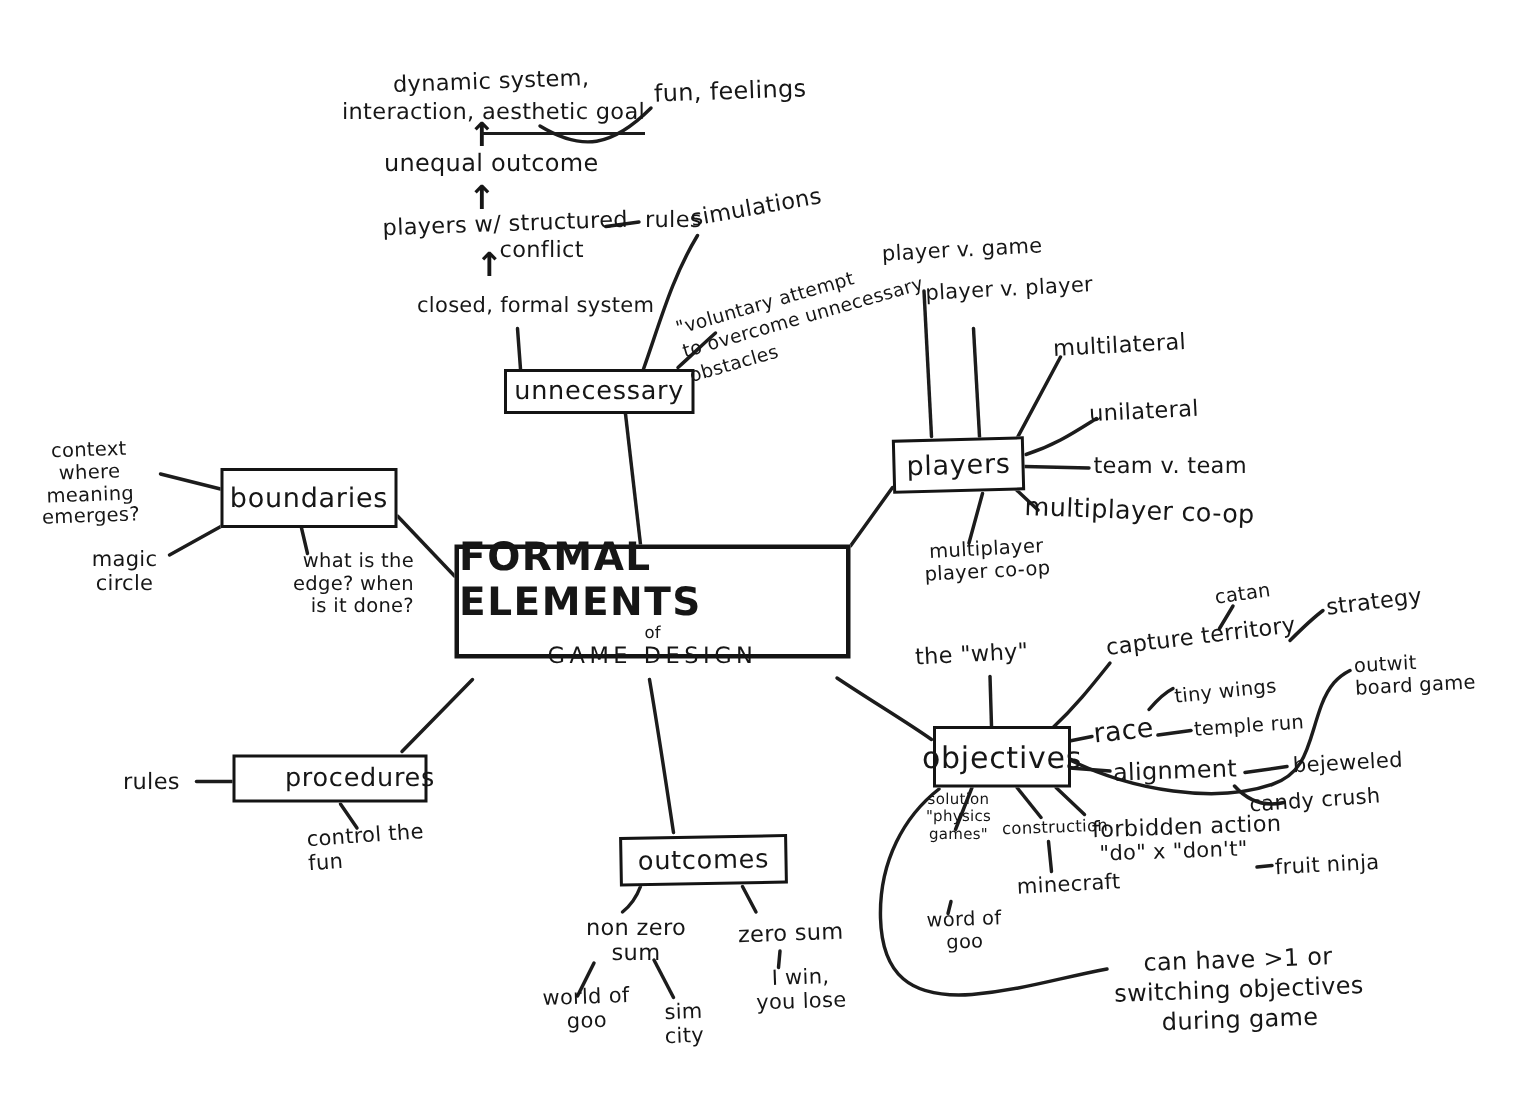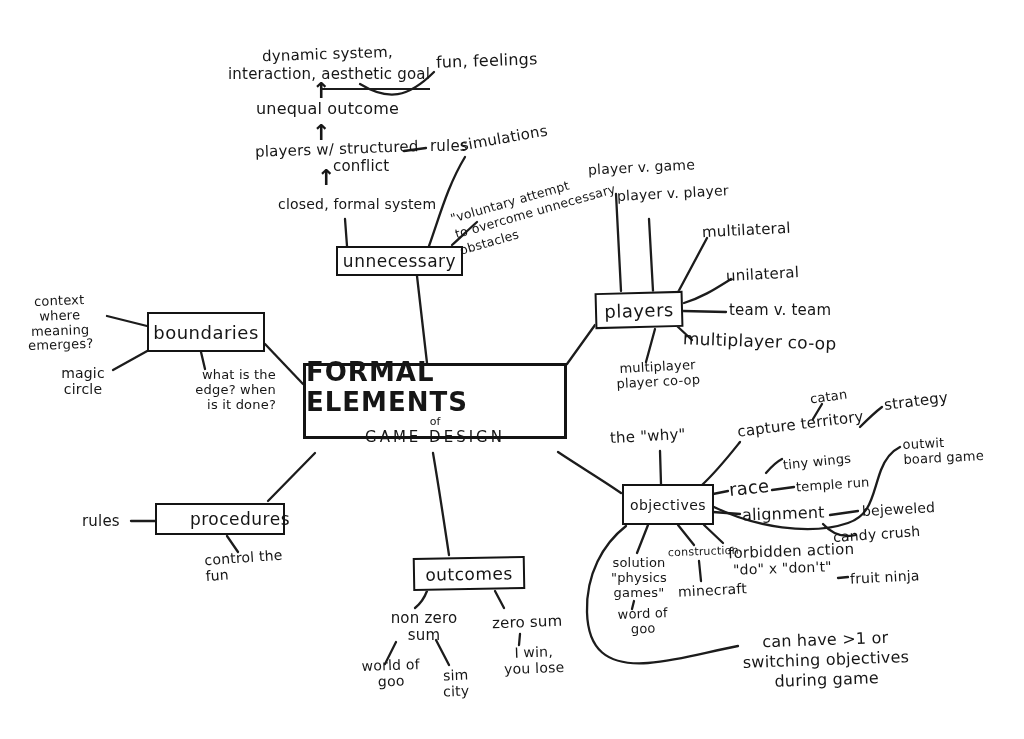--- a/index.html
+++ b/index.html
@@ -132,40 +132,40 @@
   <div class="t" style="left:588px; top:160px; font-size:14px; transform:rotate(-3deg);">player v. game</div>
   <div class="t" style="left:617px; top:186px; font-size:14px; transform:rotate(-3deg);">player v. player</div>
   <div class="t" style="left:702px; top:222px; font-size:15px; transform:rotate(-3deg);">multilateral</div>
   <div class="t" style="left:726px; top:266px; font-size:15px; transform:rotate(-3deg);">unilateral</div>
   <div class="t" style="left:729px; top:302px; font-size:15px;">team v. team</div>
   <div class="t" style="left:683px; top:332px; font-size:17px; transform:rotate(2deg);">multiplayer co-op</div>
   <div class="t c" style="left:612px; top:360px; width:92px; font-size:13px; transform:rotate(-3deg);">multiplayer
 player co-op</div>
 
   <div class="node" style="left:622px; top:484px; width:92px; height:41px;">
-    <span class="node-label" style="font-size:14px;">objectives</span>
+    <span class="node-label" style="font-size:20px;">objectives</span>
   </div>
   <div class="t" style="left:610px; top:428px; font-size:15px; transform:rotate(-3deg);">the "why"</div>
   <div class="t" style="left:737px; top:416px; font-size:15px; transform:rotate(-7deg);">capture territory</div>
   <div class="t" style="left:810px; top:390px; font-size:13px; transform:rotate(-8deg);">catan</div>
   <div class="t" style="left:884px; top:393px; font-size:15px; transform:rotate(-7deg);">strategy</div>
   <div class="t" style="left:903px; top:436px; font-size:13px; transform:rotate(-3deg);">outwit
 board game</div>
   <div class="t" style="left:729px; top:478px; font-size:18px; transform:rotate(-6deg);">race</div>
   <div class="t" style="left:783px; top:455px; font-size:13px; transform:rotate(-6deg);">tiny wings</div>
   <div class="t" style="left:796px; top:478px; font-size:13px; transform:rotate(-4deg);">temple run</div>
   <div class="t" style="left:742px; top:505px; font-size:16px; transform:rotate(-2deg);">alignment</div>
   <div class="t" style="left:862px; top:502px; font-size:14px; transform:rotate(-3deg);">bejeweled</div>
   <div class="t" style="left:833px; top:527px; font-size:14px; transform:rotate(-4deg);">candy crush</div>
   <div class="t" style="left:728px; top:543px; font-size:15px; transform:rotate(-2deg);">forbidden action</div>
   <div class="t" style="left:733px; top:561px; font-size:14px; transform:rotate(-2deg);">"do" x "don't"</div>
   <div class="t" style="left:850px; top:570px; font-size:14px; transform:rotate(-3deg);">fruit ninja</div>
   <div class="t" style="left:668px; top:546px; font-size:11px; transform:rotate(-2deg);">construction</div>
   <div class="t" style="left:678px; top:583px; font-size:14px; transform:rotate(-3deg);">minecraft</div>
-  <div class="t c" style="left:602px; top:556px; width:74px; font-size:13px;">solution
+  <div class="t c" style="left:602px; top:528px; width:74px; font-size:10px;">solution
 "physics
 games"</div>
   <div class="t c" style="left:612px; top:607px; width:62px; font-size:13px; transform:rotate(-2deg);">word of
 goo</div>
   <div class="t c" style="left:740px; top:630px; width:172px; font-size:16px; line-height:1.25; transform:rotate(-2deg);">can have &gt;1 or
 switching objectives
 during game</div>
 
   <div class="node" style="left:155px; top:503px; width:130px; height:32px;">
     <span class="node-label" style="font-size:17px;margin-left:40px;">procedures</span>

